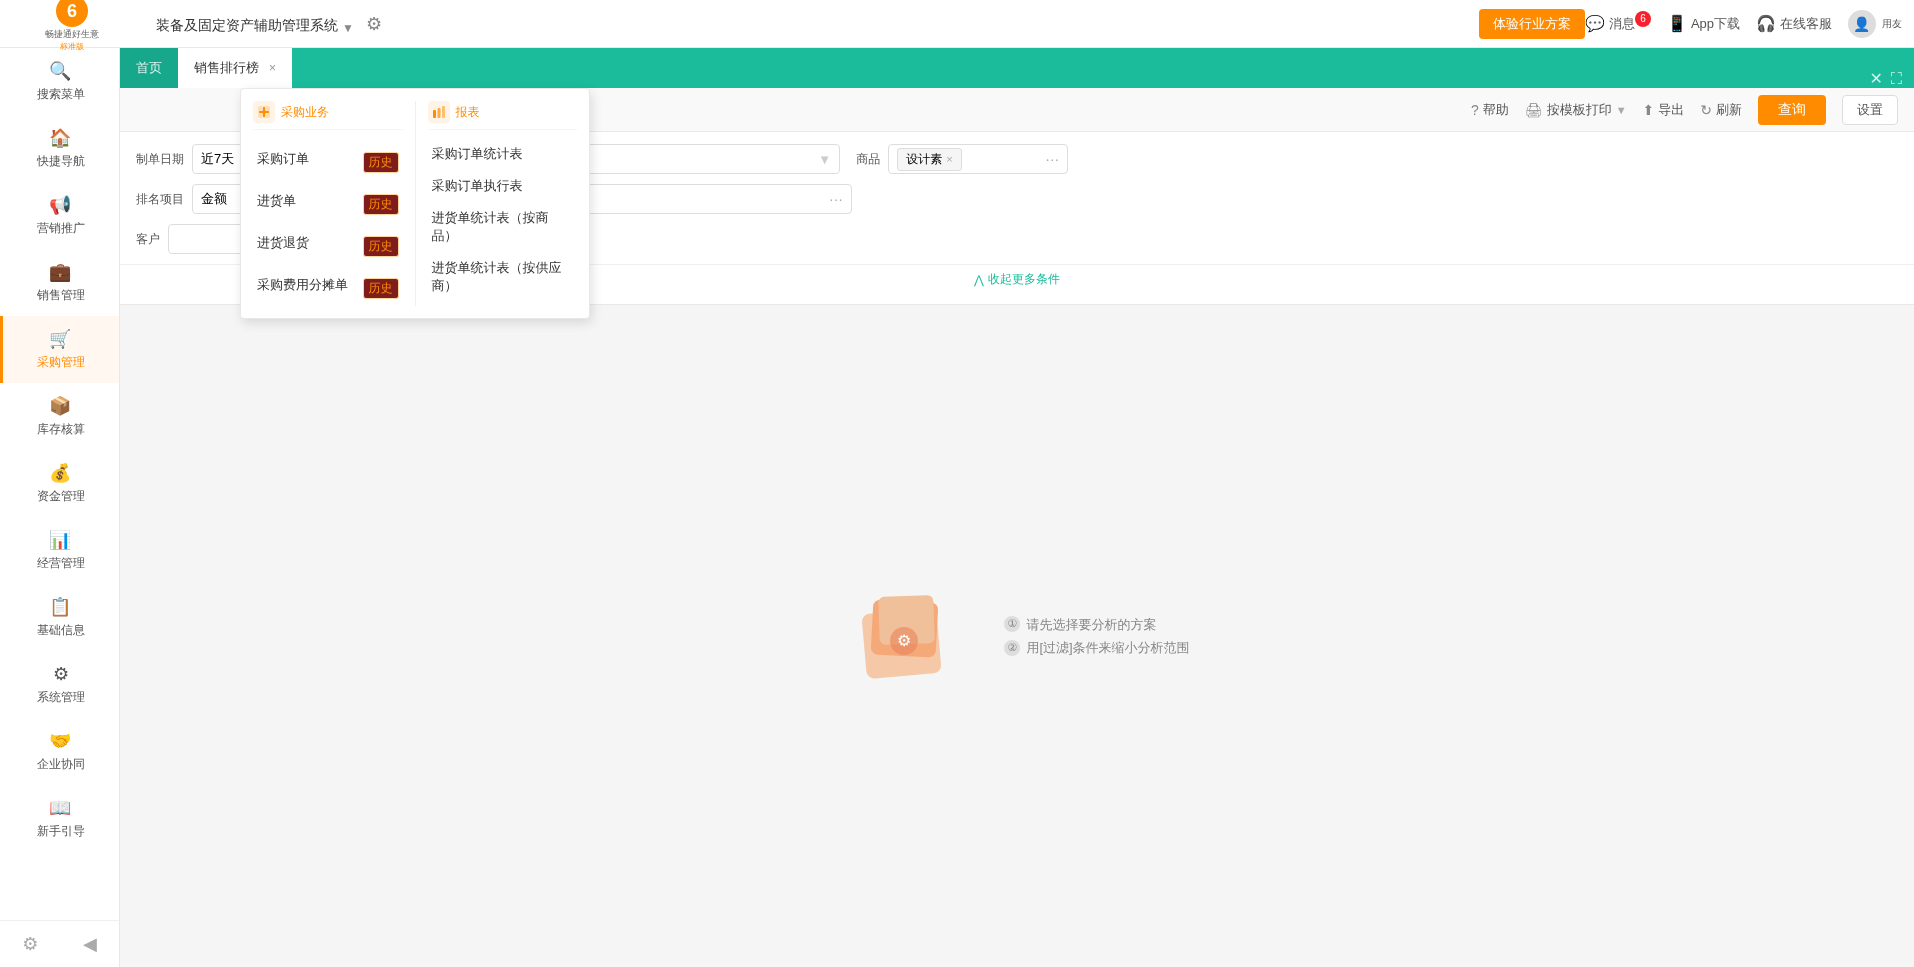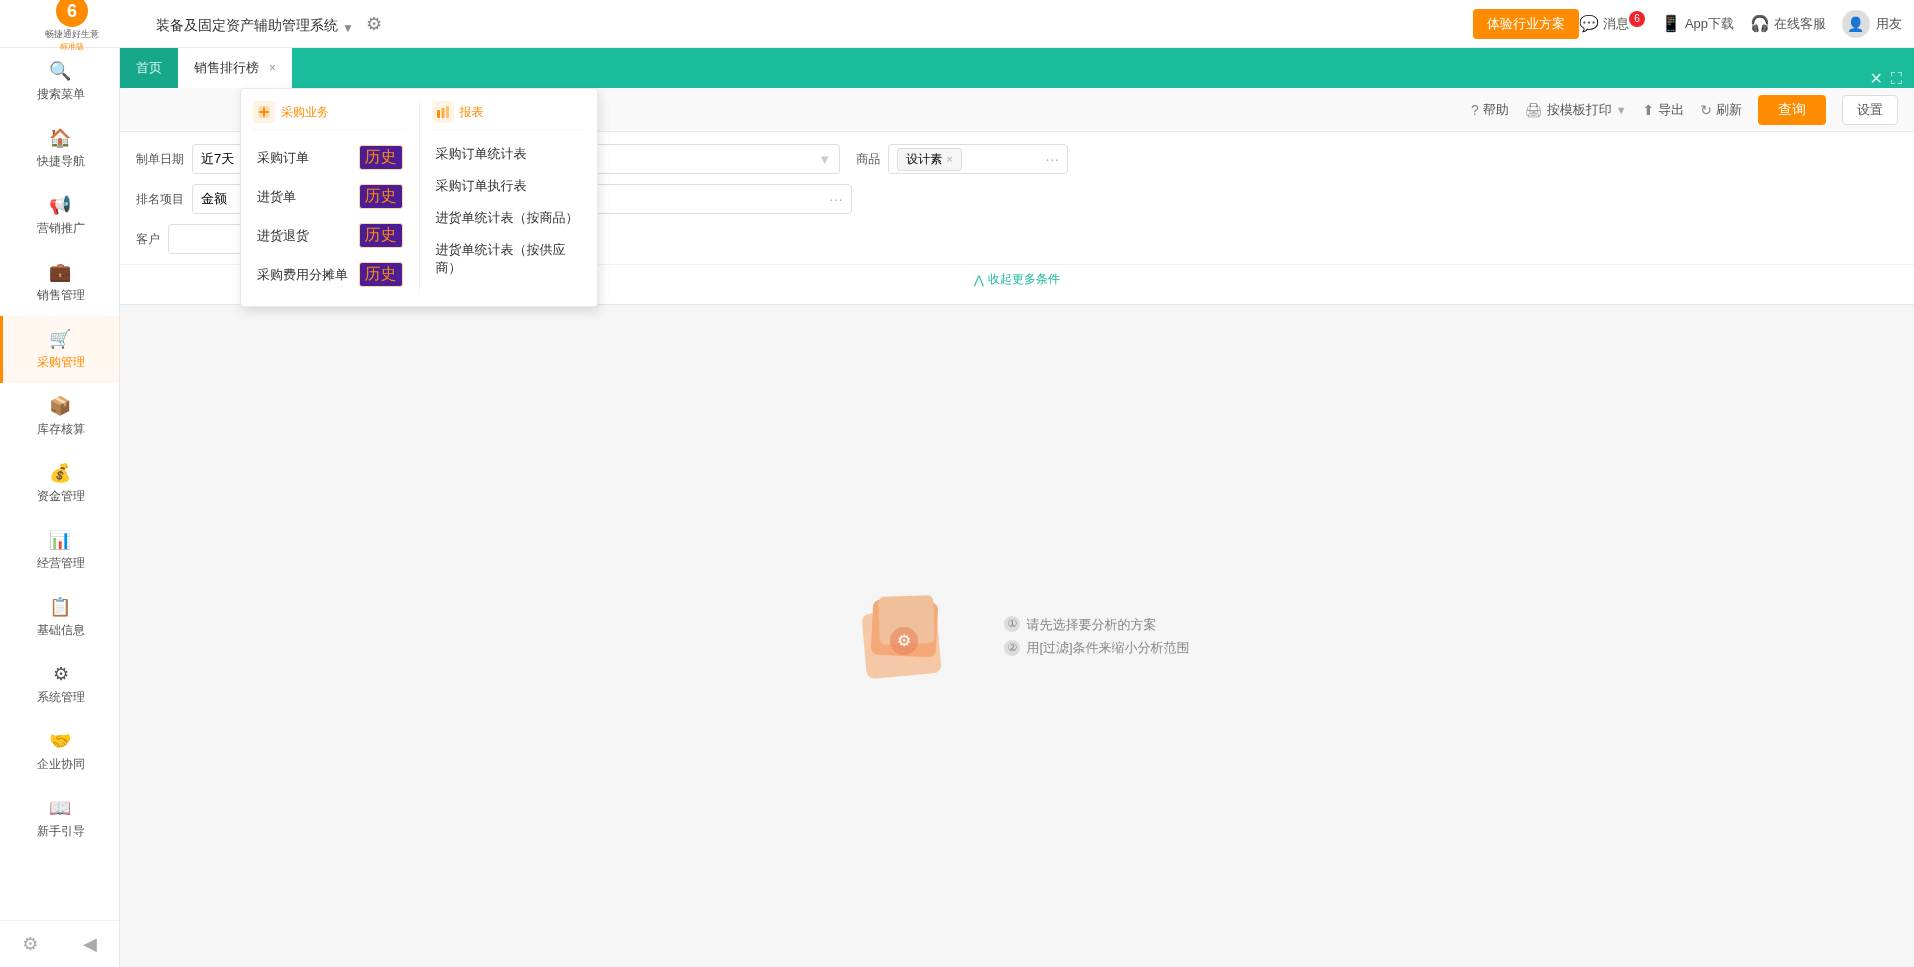--- a/index.html
+++ b/index.html
@@ -359,26 +359,27 @@
       display: flex;
       align-items: center;
       justify-content: space-between;
       padding: 7px 4px;
       font-size: 13px;
       color: #333;
       cursor: pointer;
       border-radius: 3px;
     }
     .history-badge {
-      background: #4c1d95;
+      background: #7f1d1d;
       color: #ff8c00;
       border: 1px solid #ffd6a0;
       border-radius: 3px;
       padding: 1px 5px;
-      font-size: 16px;
+      font-size: 12px;
+      margin-top: 7px;
     }
 
     
     .user-area {
       display: flex;
       align-items: center;
       gap: 6px;
       cursor: pointer;
     }
     .user-avatar {
@@ -420,21 +421,21 @@
     <div class="header-btn">
       <span class="icon">📱</span>
       <span>App下载</span>
     </div>
     <div class="header-btn">
       <span class="icon">🎧</span>
       <span>在线客服</span>
     </div>
     <div class="user-area">
       <div class="user-avatar">👤</div>
-      <span style="font-size:13px;color:#555;">用友</span>
+      <span style="font-size:10px;color:#555;">用友</span>
     </div>
   </div>
 </div>
 
 <div class="main-container">
 
   <div class="sidebar">
     <div class="sidebar-item">
       <span class="sidebar-icon">🔍</span>
       <span>搜索菜单</span>

